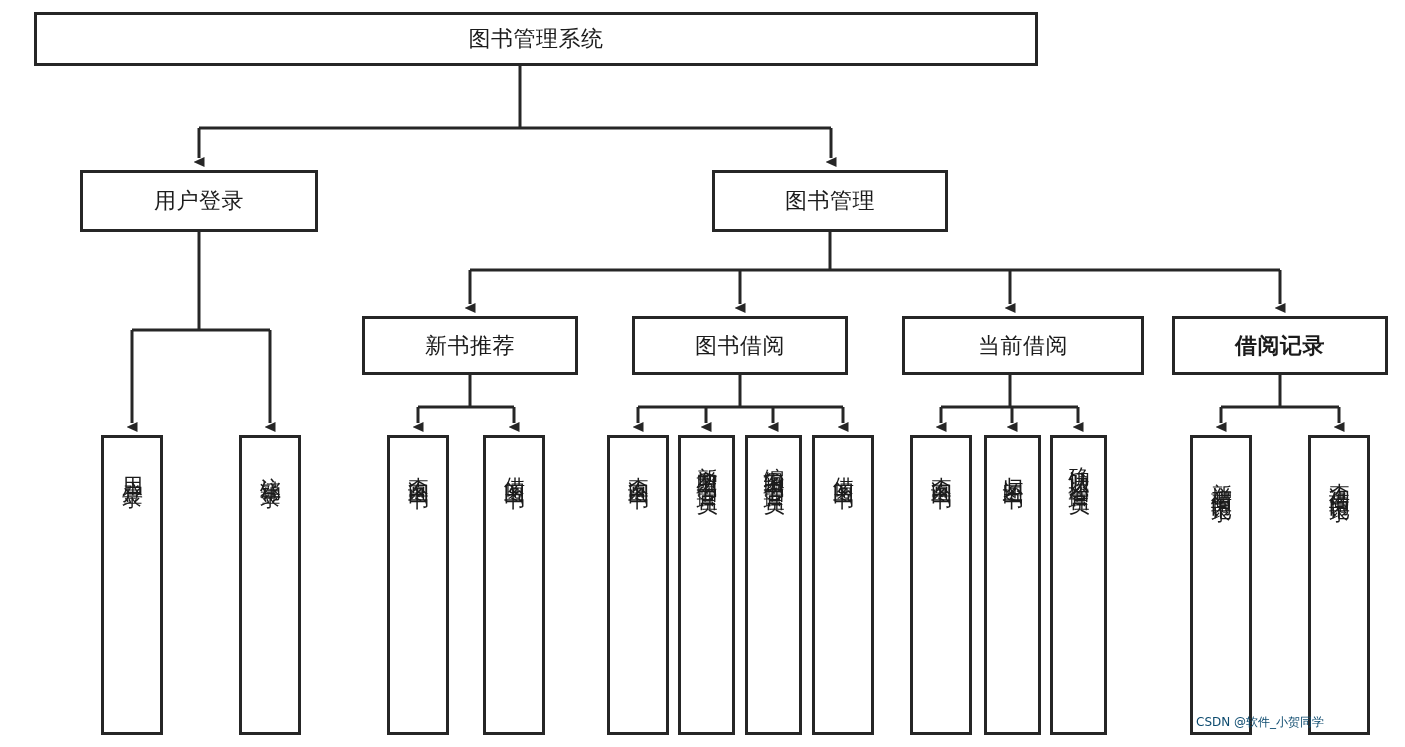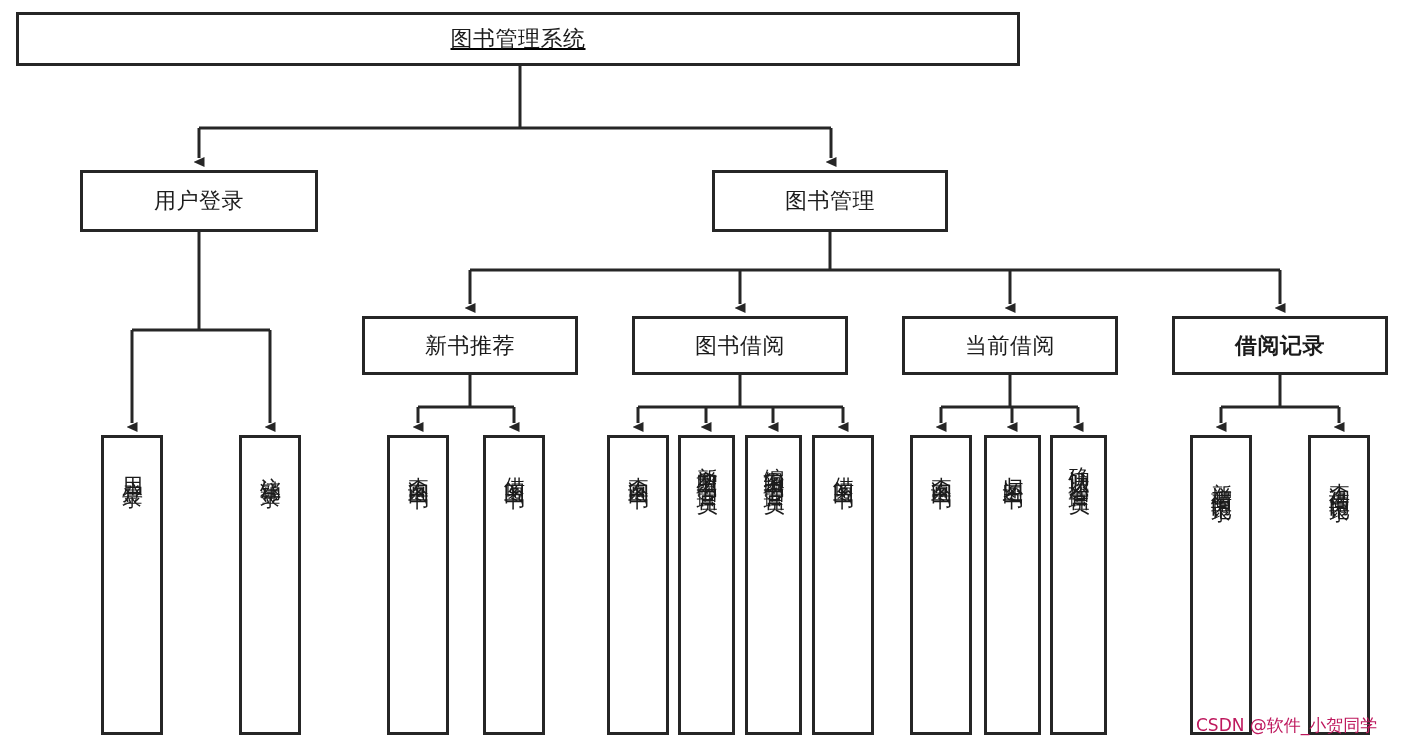--- a/index.html
+++ b/index.html
@@ -56,22 +56,22 @@
     line-height: 1;
     max-height: 270px;
   }
   .node.leaf-tall .node-label {
     max-height: 285px;
   }
   .watermark {
     position: absolute;
     left: 1196px;
     top: 714px;
-    font-size: 17px;
-    color: #be185d;
+    font-size: 12px;
+    color: #0c4a6e;
     white-space: nowrap;
     z-index: 5;
   }
 </style>
 </head>
 <body>
 
 <div id="diagram-root">
 
   <svg id="edges-layer" viewBox="0 0 1405 747" xmlns="http://www.w3.org/2000/svg">
@@ -118,38 +118,38 @@
       <path d="M1012,407 L1012,423" marker-end="url(#arrow)"></path>
       <path d="M1078,407 L1078,423" marker-end="url(#arrow)"></path>
 
       <path d="M1280,375 L1280,407"></path>
       <path d="M1221,407 L1339,407"></path>
       <path d="M1221,407 L1221,423" marker-end="url(#arrow)"></path>
       <path d="M1339,407 L1339,423" marker-end="url(#arrow)"></path>
     </g>
   </svg>
 
-  <div class="node" style="left:16px; top:12px; width:1004px; height:54px;text-decoration:underline;">
+  <div class="node" style="left:34px; top:12px; width:1004px; height:54px;">
     <span class="node-label">图书管理系统</span>
   </div>
 
   <div class="node" style="left:80px; top:170px; width:238px; height:62px;">
     <span class="node-label">用户登录</span>
   </div>
   <div class="node" style="left:712px; top:170px; width:236px; height:62px;align-items:center;">
     <span class="node-label">图书管理</span>
   </div>
 
   <div class="node" style="left:362px; top:316px; width:216px; height:59px;">
     <span class="node-label">新书推荐</span>
   </div>
   <div class="node" style="left:632px; top:316px; width:216px; height:59px;">
     <span class="node-label">图书借阅</span>
   </div>
-  <div class="node" style="left:902px; top:316px; width:216px; height:59px;">
+  <div class="node" style="left:902px; top:316px; width:242px; height:59px;">
     <span class="node-label">当前借阅</span>
   </div>
   <div class="node" style="left:1172px; top:316px; width:216px; height:59px;font-weight:bold;">
     <span class="node-label">借阅记录</span>
   </div>
 
   <div class="node vertical" style="left:101px; top:435px; width:62px; height:300px;">
     <span class="node-label">用户登录</span>
   </div>
   <div class="node vertical" style="left:239px; top:435px; width:62px; height:300px;">

